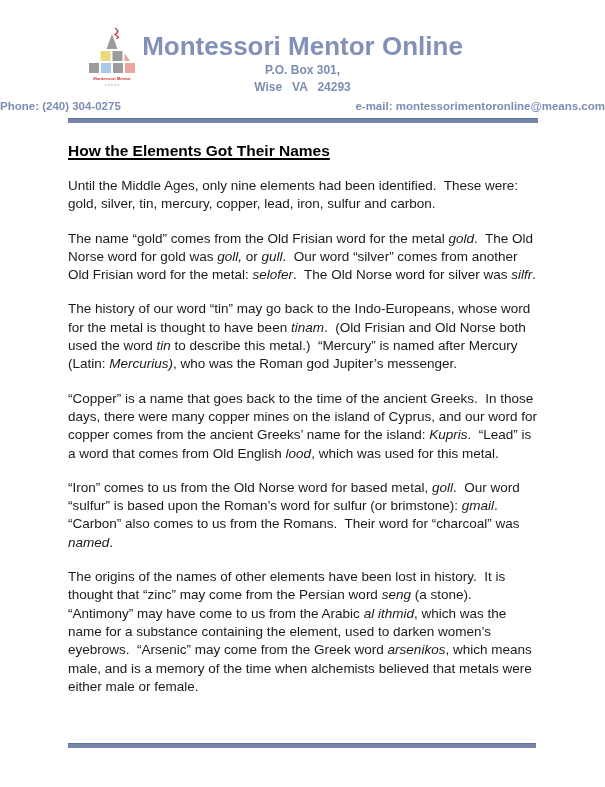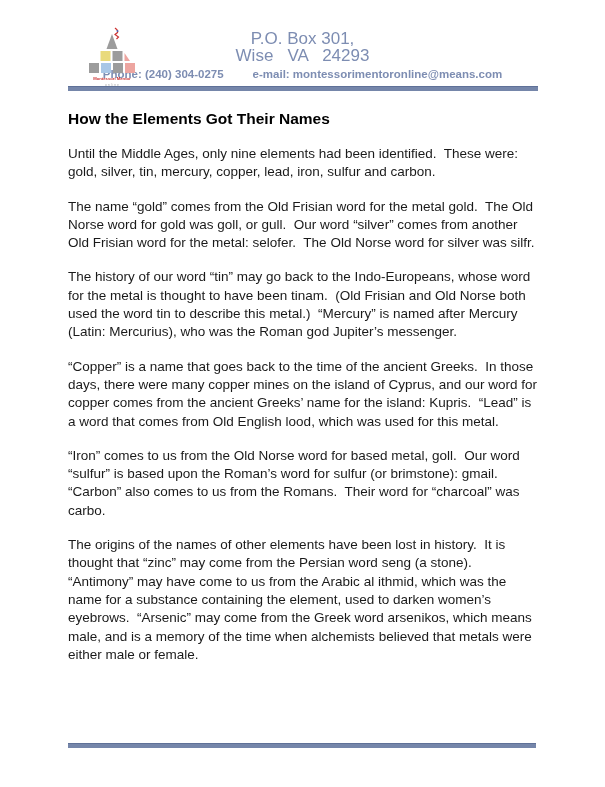--- a/index.html
+++ b/index.html
@@ -12,47 +12,47 @@
   }
   
   .letterhead{position:relative;padding-top:30px;}
   .logo{position:absolute;left:86px;top:27px;width:52px;height:62px;}
   .lh-text{text-align:center;}
   .org-name{
     font-size:26px;font-weight:bold;line-height:32px;
     color:var(--brand-blue,#8191b8);
   }
   .addr{
-    font-size:17px;font-weight:normal;line-height:17px;
+    font-size:12px;font-weight:bold;line-height:17px;
     color:var(--header-text,#7d8db2);
   }
   .contact-row{
-    display:flex;justify-content:center;gap:29px;
+    display:flex;justify-content:space-between;gap:29px;
     margin-top:3px;
     font-size:11.5px;font-weight:bold;line-height:15px;
     color:var(--header-text,#7d8db2);
   }
   .rule{
     height:4px;
     background:var(--rule,#7586aa);
     border-top:1px solid var(--rule-edge,#5f7198);
     margin:0 67px 0 68px;
   }
   .rule-top{margin-top:4px;}
   .rule-bottom{position:absolute;left:68px;right:69px;top:743px;margin:0;}
   
   .doc{margin:18px 64px 0 68px;color:var(--body-text,#1a1a1a);}
   .doc-title{margin:0 0 17px 0;font-size:15.5px;font-weight:bold;line-height:19px;color:#000;}
-  .u{text-decoration-thickness:1.5px;text-underline-offset:2px;}
+  .u{text-decoration:underline;text-decoration-thickness:1.5px;text-underline-offset:2px;}
   .para{
     margin:16px 0 10px 0;
     font-size:13.5px;line-height:18.3px;
     white-space:pre-wrap;
   }
-  .it{}
+  .it{font-style:italic;}
   .logo-caption{font-weight:bold;}
 </style>
 </head>
 <body>
 
 <div class="page">
 
   <header class="letterhead">
 
     <div class="logo">
@@ -71,39 +71,40 @@
         <rect x="15" y="36" width="10" height="10" style="fill:var(--logo-blue,#a9c7e6)"></rect>
         <rect x="27" y="36" width="10" height="10" style="fill:var(--logo-gray,#9c9c9c)"></rect>
         <rect x="39" y="36" width="10" height="10" style="fill:var(--logo-pink,#eda5a0)"></rect>
 
         <text x="26" y="53" text-anchor="middle" font-size="4.2" class="logo-caption" style="fill:var(--logo-red,#cc3333)">Montessori Mentor</text>
         <text x="26" y="59" text-anchor="middle" font-size="3.4" style="fill:#aaaaaa">o n l i n e</text>
       </svg>
     </div>
 
     <div class="lh-text">
+      <div class="org-name">Montessori Mentor Online</div>
       <div class="addr">P.O. Box 301,</div>
       <div class="addr">Wise &nbsp; VA &nbsp; 24293</div>
       <div class="contact-row">
         <span>Phone: (240) 304-0275</span>
         <span>e-mail: montessorimentoronline@means.com</span>
       </div>
     </div>
 
   </header>
 
   <div class="rule rule-top"></div>
 
   <main class="doc">
     <h1 class="doc-title"><span class="u">How the Elements Got Their Names</span></h1>
     <div>
         <p class="para"><span>Until the Middle Ages, only nine elements had been identified.  These were: gold, silver, tin, mercury, copper, lead, iron, sulfur and carbon.</span></p>
         <p class="para"><span>The name “gold” comes from the Old Frisian word for the metal </span><span class="it">gold</span><span>.  The Old Norse word for gold was </span><span class="it">goll,</span><span> or </span><span class="it">gull</span><span>.  Our word “silver” comes from another Old Frisian word for the metal: </span><span class="it">selofer</span><span>.  The Old Norse word for silver was </span><span class="it">silfr</span><span>.</span></p>
         <p class="para"><span>The history of our word “tin” may go back to the Indo-Europeans, whose word for the metal is thought to have been </span><span class="it">tinam</span><span>.  (Old Frisian and Old Norse both used the word </span><span class="it">tin</span><span> to describe this metal.)  “Mercury” is named after Mercury (Latin: </span><span class="it">Mercurius)</span><span>, who was the Roman god Jupiter’s messenger.</span></p>
         <p class="para"><span>“Copper” is a name that goes back to the time of the ancient Greeks.  In those days, there were many copper mines on the island of Cyprus, and our word for copper comes from the ancient Greeks’ name for the island: </span><span class="it">Kupris</span><span>.  “Lead” is a word that comes from Old English </span><span class="it">lood</span><span>, which was used for this metal.</span></p>
-        <p class="para"><span>“Iron” comes to us from the Old Norse word for based metal, </span><span class="it">goll</span><span>.  Our word “sulfur” is based upon the Roman’s word for sulfur (or brimstone): </span><span class="it">gmail</span><span>.  “Carbon” also comes to us from the Romans.  Their word for “charcoal” was </span><span class="it">carbo</span><span>.</span></p>
+        <p class="para"><span>“Iron” comes to us from the Old Norse word for based metal, </span><span class="it">goll</span><span>.  Our word “sulfur” is based upon the Roman’s word for sulfur (or brimstone): </span><span class="it">gmail</span><span>.  “Carbon” also comes to us from the Romans.  Their word for “charcoal” was </span><span class="it">named</span><span>.</span></p>
         <p class="para"><span>The origins of the names of other elements have been lost in history.  It is thought that “zinc” may come from the Persian word </span><span class="it">seng</span><span> (a stone).  “Antimony” may have come to us from the Arabic </span><span class="it">al ithmid</span><span>, which was the name for a substance containing the element, used to darken women’s eyebrows.  “Arsenic” may come from the Greek word </span><span class="it">arsenikos</span><span>, which means male, and is a memory of the time when alchemists believed that metals were either male or female.</span></p>
       </div>
   </main>
 
   <div class="rule rule-bottom"></div>
 
 </div>
 
 </body></html>

